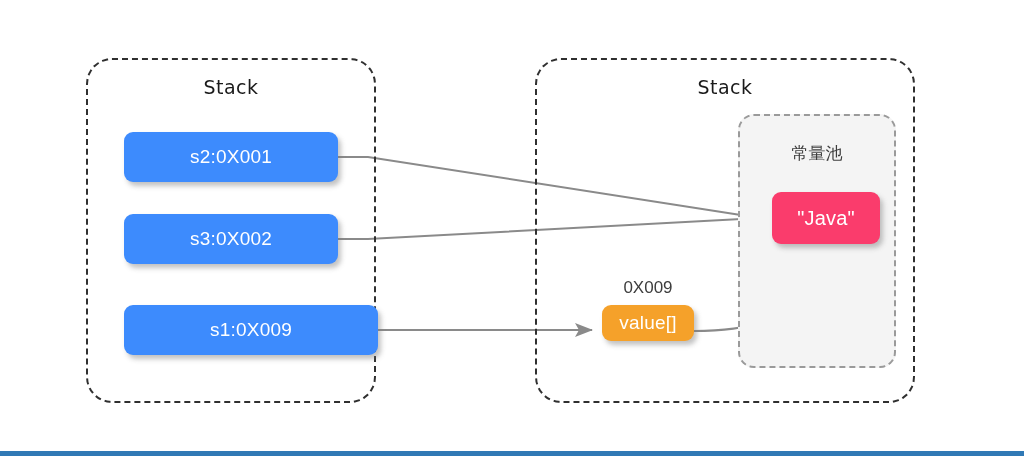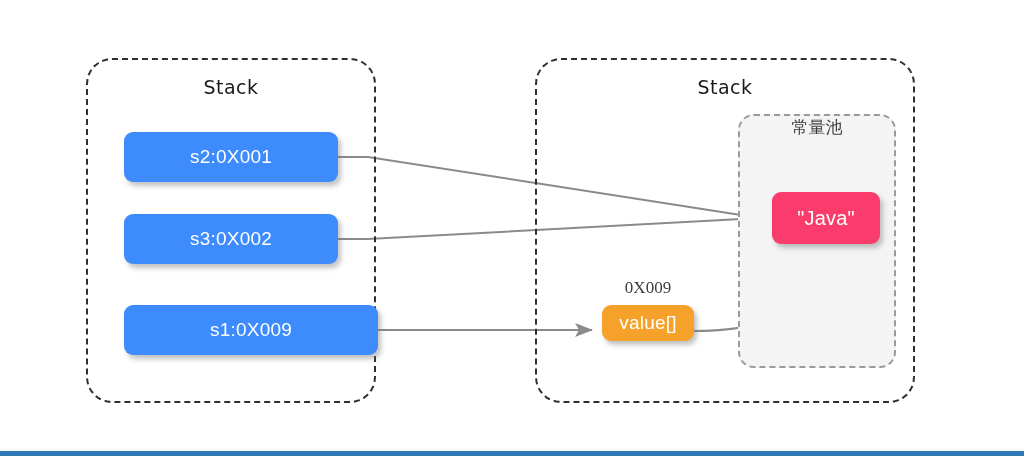--- a/index.html
+++ b/index.html
@@ -55,21 +55,21 @@
   #constant-pool {
     position: absolute;
     left: 738px; top: 114px;
     width: 158px; height: 254px;
     background: #f4f4f4;
     border: 2px dashed #9a9a9a;
     border-radius: 16px;
   }
   #constant-pool-title {
     position: absolute;
-    top: 0;
+    top: 26px;
     left: 0; right: 0;
     text-align: center;
     font-family: Liberation Sans, sans-serif;
     font-size: 17px;
     color: #3d3d3d;
   }
 
   
   .node {
     position: absolute;
@@ -92,21 +92,21 @@
   #node-s3 { left: 124px; top: 214px; width: 214px; height: 50px; }
   #node-s1 { left: 124px; top: 305px; width: 254px; height: 50px; }
   #node-java  { left: 772px; top: 192px; width: 108px; height: 52px; font-size: 20px; }
   #node-value { left: 602px; top: 305px; width: 92px;  height: 36px; font-size: 19px; }
 
   #value-address-label {
     position: absolute;
     left: 602px; top: 278px;
     width: 92px;
     text-align: center;
-    font-family: Liberation Serif, serif;
+    font-family: Liberation Sans, sans-serif;
     font-size: 17px;
     color: #3d3d3d;
   }
 
   
   #bottom-bar {
     position: absolute;
     left: 0;
     top: 451px;
     width: 1024px;

